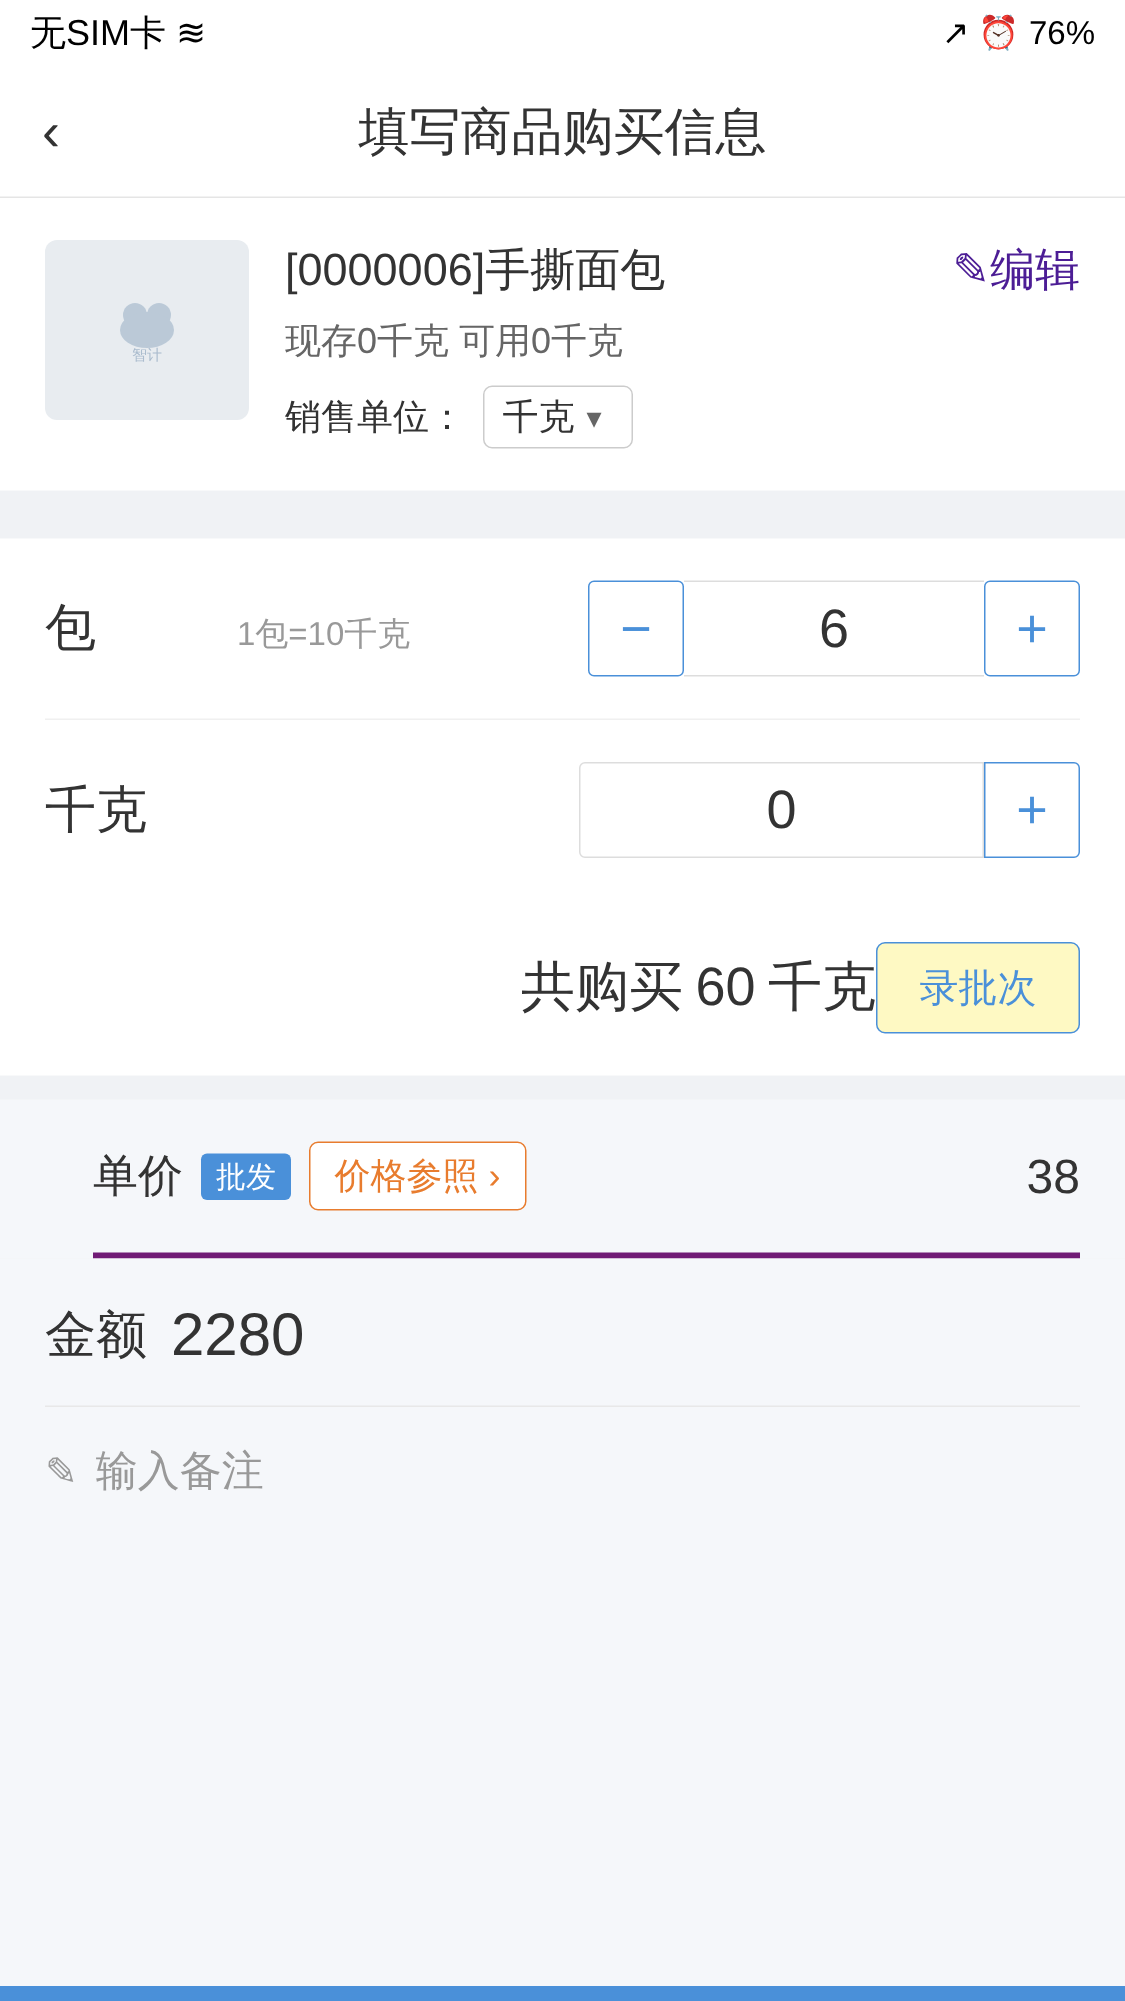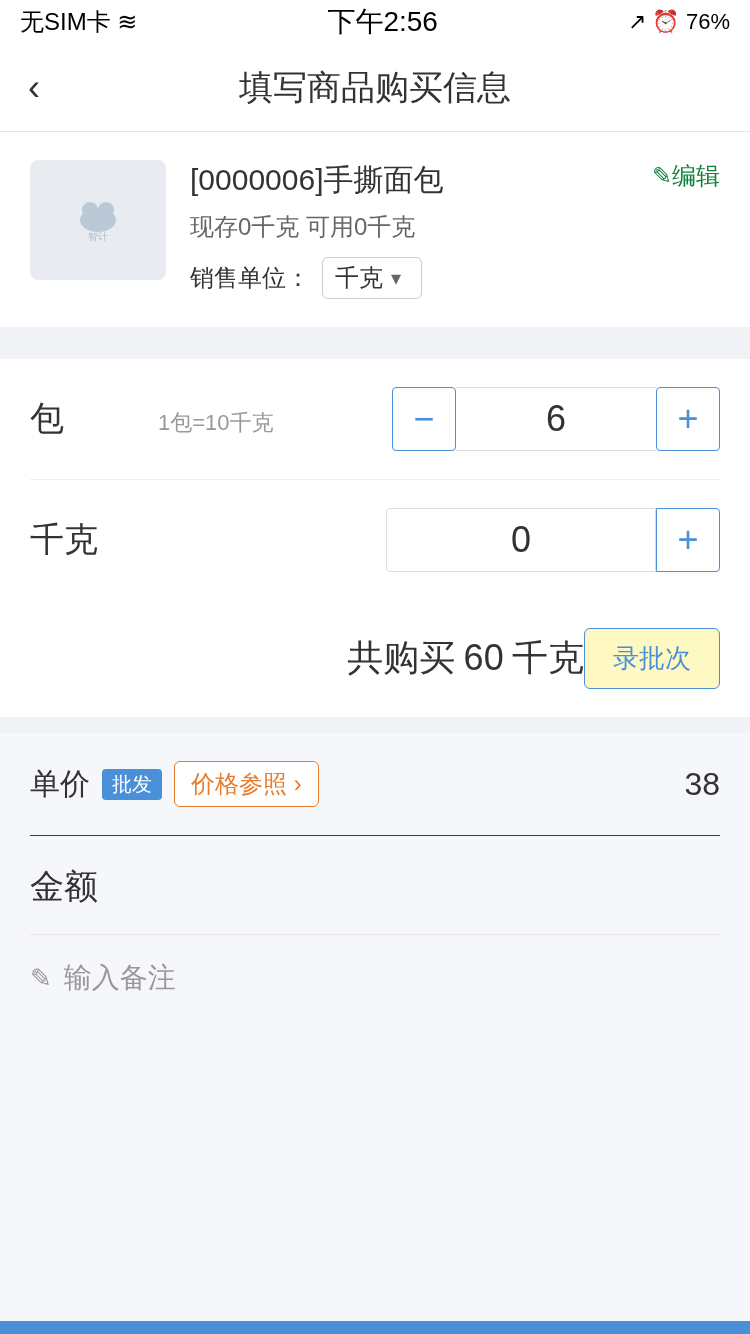--- a/index.html
+++ b/index.html
@@ -77,22 +77,22 @@
       justify-content: space-between;
       align-items: flex-start;
       margin-bottom: 10px;
     }
     .product-name {
       font-size: 30px;
       color: #333;
       font-weight: 500;
     }
     .edit-btn {
-      font-size: 24px;
-      color: #15803d;
+      font-size: 30px;
+      color: #4c1d95;
       display: flex;
       align-items: center;
       gap: 4px;
       cursor: pointer;
     }
     .product-stock {
       font-size: 24px;
       color: #666;
       margin-bottom: 14px;
     }
@@ -221,21 +221,22 @@
     
     .price-section {
       background: #f5f7fa;
       padding: 28px 30px 0;
     }
     .price-row {
       display: flex;
       align-items: center;
       justify-content: space-between;
       padding-bottom: 28px;
-      border-bottom: 1px solid #701a75;
+      border-bottom: 4px solid #701a75;
+      margin-left: 32px;
     }
     .price-label-wrap {
       display: flex;
       align-items: center;
       gap: 12px;
     }
     .price-label {
       font-size: 30px;
       color: #333;
     }
@@ -313,21 +314,20 @@
       justify-content: center;
       cursor: pointer;
       flex-shrink: 0;
     }
   </style>
 </head>
 <body>
 
 <div class="status-bar">
   <span class="status-left">无SIM卡 ≋</span>
-  <span class="status-center">下午2:56</span>
   <span class="status-right">↗ ⏰ 76%</span>
 </div>
 
 <div class="nav-bar">
   <span class="nav-back">‹</span>
   <span class="nav-title">填写商品购买信息</span>
 </div>
 
 <div class="product-card">
   <div class="product-image">
@@ -396,20 +396,21 @@
       <span class="price-tag">批发</span>
       <button class="price-ref-btn">价格参照 ›</button>
     </div>
     <span class="price-value">38</span>
   </div>
 </div>
 
 <div class="amount-section">
   <div class="amount-row">
     <span class="amount-label">金额</span>
+    <span class="amount-value">2280</span>
   </div>
   <div class="remark-row">
     <span class="remark-icon">✎</span>
     <span class="remark-text">输入备注</span>
   </div>
 </div>
 
 <div class="main-content"></div>
 
 <div class="confirm-bar">

